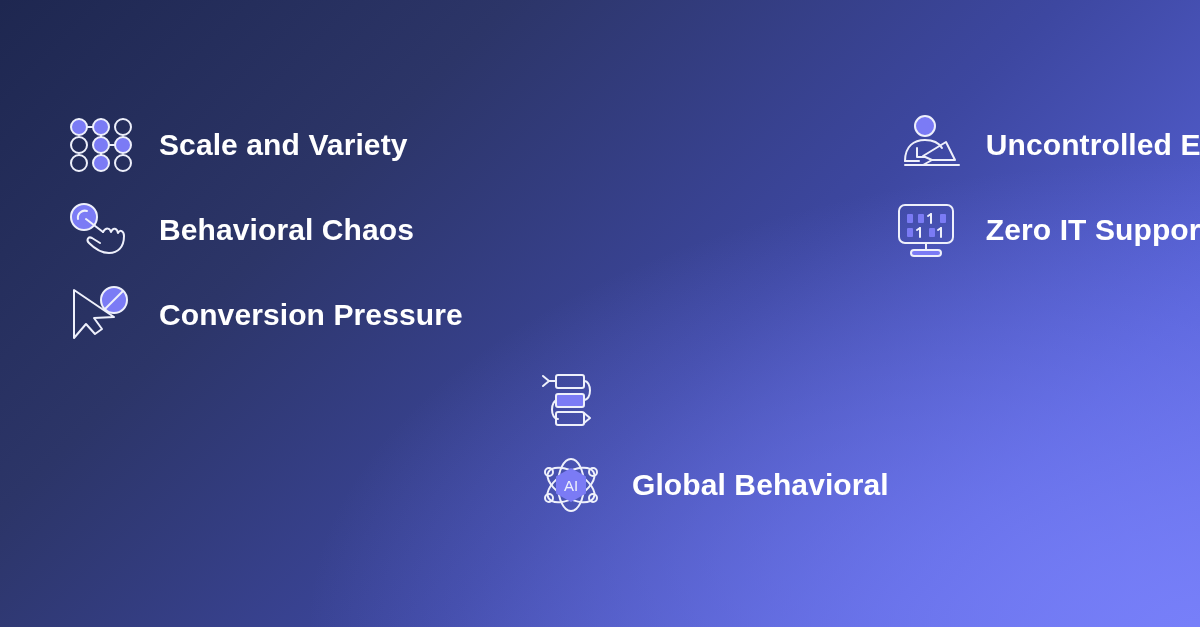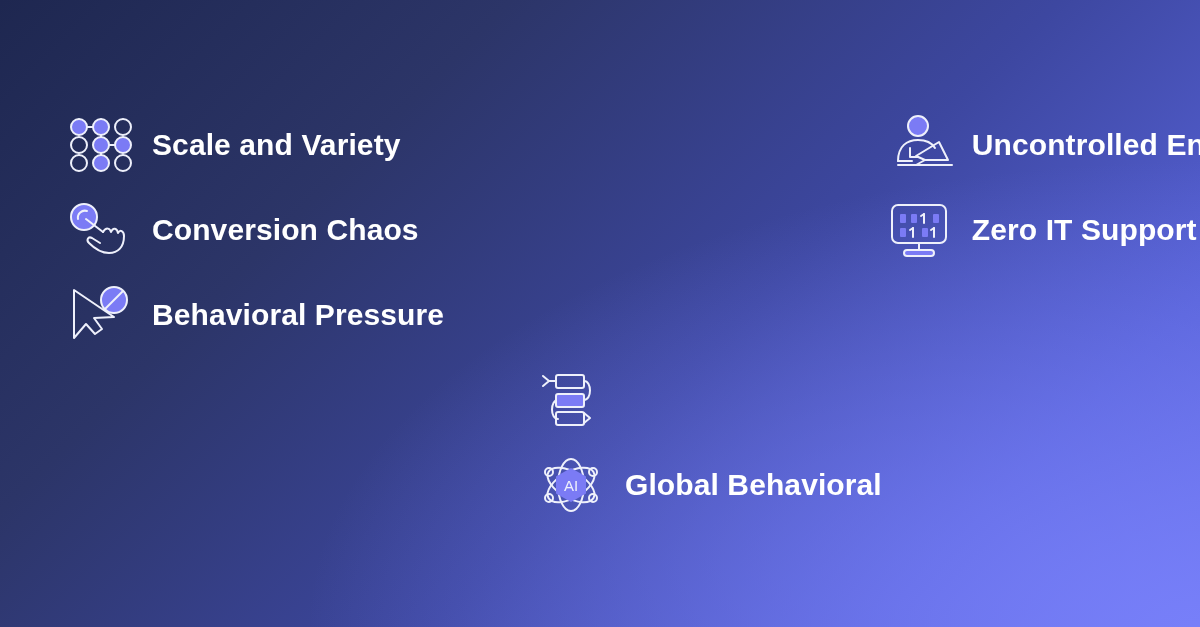--- a/index.html
+++ b/index.html
@@ -17,21 +17,21 @@
     display:grid;
     grid-template-columns: 1fr 1fr;
     grid-template-rows: repeat(5, 85px);
     align-content:start;
     padding: 102px 0 0 62px;
     column-gap: 0;
   }
   .item {
     display:flex;
     align-items:center;
-    gap:18px;
+    gap:25px;
     height:85px;
   }
   .col-right .item { padding-left: 473px; }
   .icon-wrap {
     width:72px; height:62px;
     flex: 0 0 72px;
     display:flex; align-items:flex-end; justify-content:center;
   }
   .icon-wrap svg { display:block; overflow:visible; }
   .label {
@@ -97,21 +97,21 @@
           <circle cx="22" cy="18" r="13" fill="#7b7bf5" stroke="#eef0fb" stroke-width="2"></circle>
           <path d="M16 20 A7 7 0 0 1 25 12" stroke="#eef0fb" stroke-width="2" fill="none" stroke-linecap="round"></path>
           <g stroke="#eef0fb" stroke-width="2" fill="none" stroke-linecap="round" stroke-linejoin="round">
             <path d="M24 20 L41 33"></path>
             <path d="M41 33 C44 28 48 29 49 33 C51 28 55 29 56 34 C58 30 62 32 62 37
                      C62 48 56 54 47 54 C38 54 32 49 27 44
                      C24 41 26 37 30 39 L38 44"></path>
           </g>
         </svg>
       </span>
-      <span class="label">Conversion Chaos</span>
+      <span class="label">Behavioral Chaos</span>
     </div>
 
     <div class="item">
       <span class="icon-wrap">
         <svg width="72" height="62" viewBox="0 0 72 62">
           <rect x="10" y="6" width="54" height="38" rx="6" fill="none" stroke="#eef0fb" stroke-width="2"></rect>
           <g fill="#7b7bf5">
             <rect x="18" y="15" width="6" height="9" rx="1"></rect>
             <rect x="29" y="15" width="6" height="9" rx="1"></rect>
             <rect x="51" y="15" width="6" height="9" rx="1"></rect>
@@ -134,21 +134,21 @@
     </div>
 
     <div class="item">
       <span class="icon-wrap">
         <svg width="72" height="62" viewBox="0 0 72 62">
           <path d="M12 6 L12 54 L24 40 L33 50 L40 45 L32 34 L52 33 Z" fill="none" stroke="#eef0fb" stroke-width="2" stroke-linejoin="round"></path>
           <circle cx="52" cy="16" r="13" fill="#7b7bf5" stroke="#eef0fb" stroke-width="2"></circle>
           <line x1="43" y1="25" x2="61" y2="7" stroke="#eef0fb" stroke-width="2"></line>
         </svg>
       </span>
-      <span class="label">Behavioral Pressure</span>
+      <span class="label">Conversion Pressure</span>
     </div>
   </div>
 
   <div class="col-right cell">
 
     <div class="item">
       
       
     </div>
 

